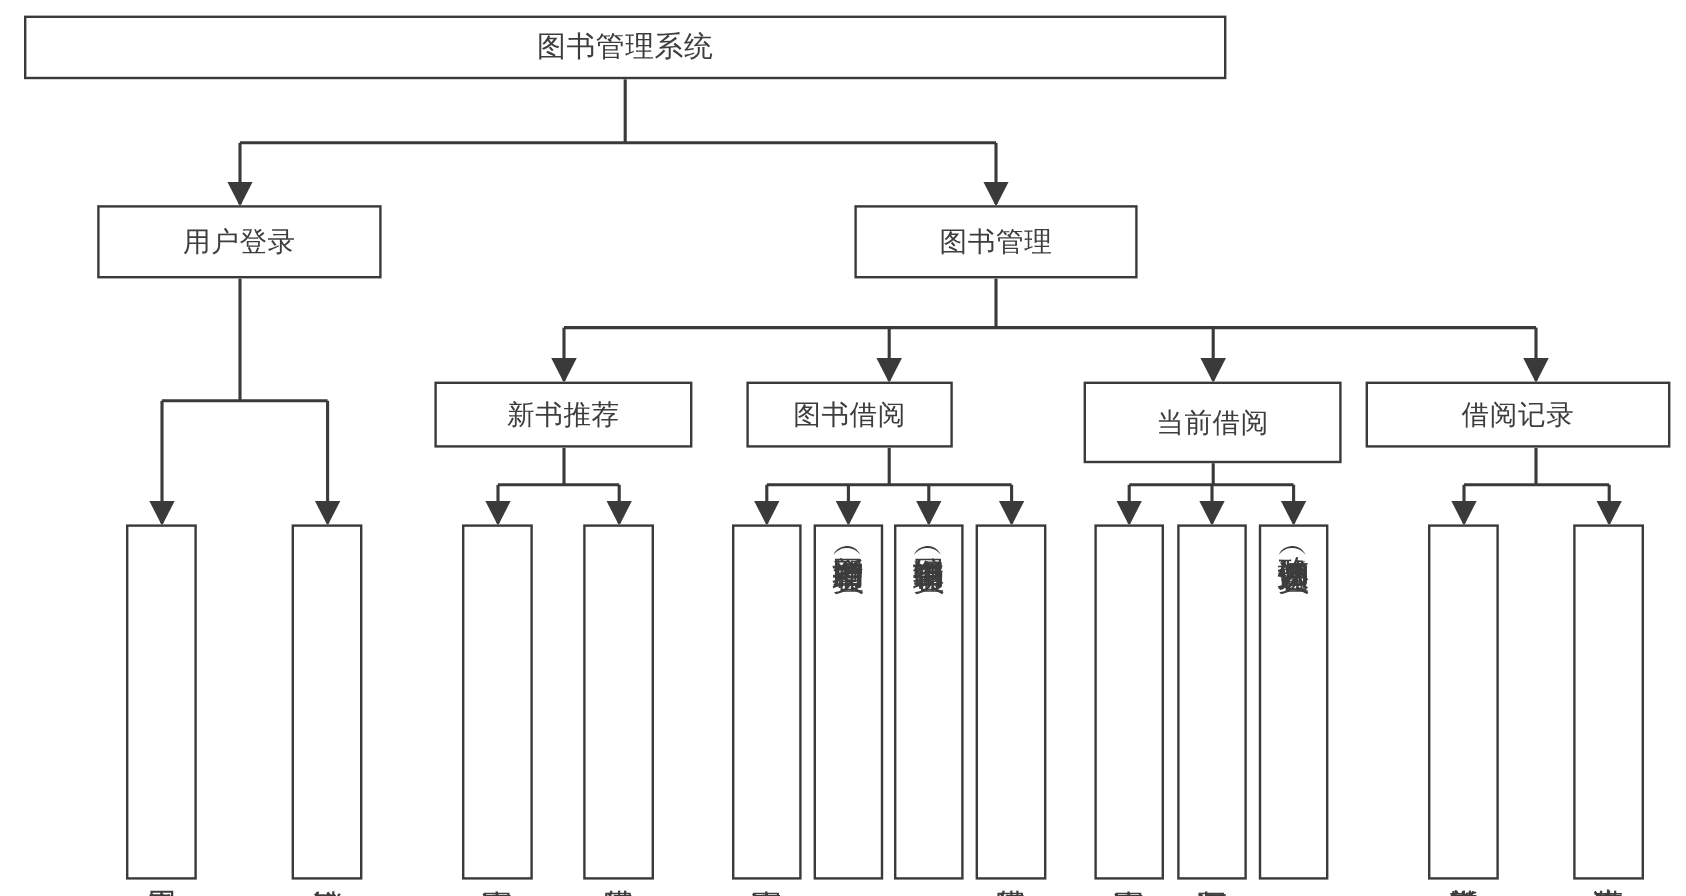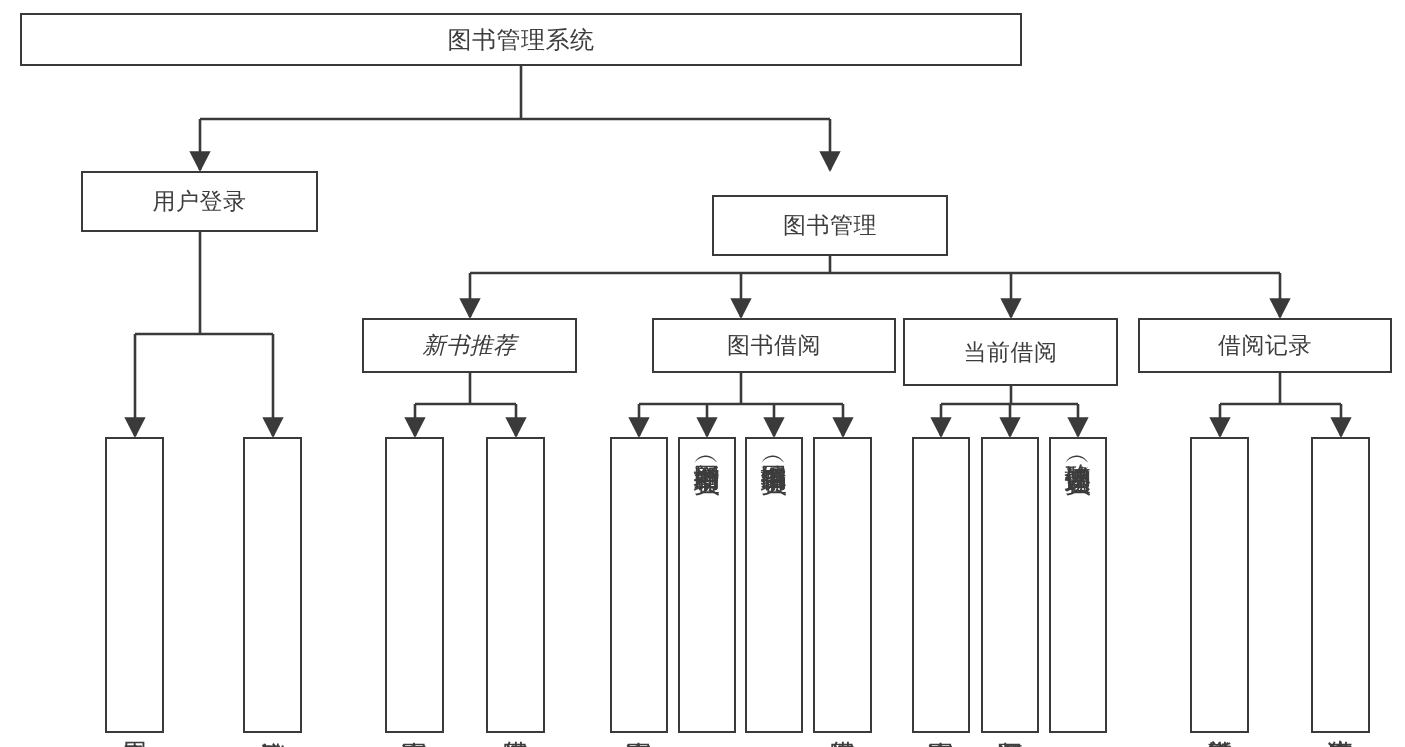--- a/index.html
+++ b/index.html
@@ -126,27 +126,27 @@
       </g>
   </svg>
 
   <div id="node-layer">
       <div class="node horiz tier0" style="left: 20px; top: 13px; width: 1002px; height: 53px;">
         <span class="node-label">图书管理系统</span>
       </div>
       <div class="node horiz tier1" style="left: 81px; top: 171px; width: 237px; height: 61px;">
         <span class="node-label">用户登录</span>
       </div>
-      <div class="node horiz tier1" style="left: 712px; top: 171px; width: 236px; height: 61px; margin-top: 24px;">
+      <div class="node horiz tier1" style="left: 712px; top: 171px; width: 236px; height: 61px;">
         <span class="node-label">图书管理</span>
       </div>
-      <div class="node horiz tier2" style="left: 362px; top: 318px; width: 215px; height: 55px; font-style: italic;">
+      <div class="node horiz tier2" style="left: 362px; top: 318px; width: 215px; height: 55px;">
         <span class="node-label">新书推荐</span>
       </div>
-      <div class="node horiz tier2" style="left: 652px; top: 318px; width: 244px; height: 55px;">
+      <div class="node horiz tier2" style="left: 622px; top: 318px; width: 172px; height: 55px;">
         <span class="node-label">图书借阅</span>
       </div>
       <div class="node horiz tier2" style="left: 903px; top: 318px; width: 215px; height: 68px;">
         <span class="node-label">当前借阅</span>
       </div>
       <div class="node horiz tier2" style="left: 1138px; top: 318px; width: 254px; height: 55px;">
         <span class="node-label">借阅记录</span>
       </div>
       <div class="node vert tier3" style="left: 105px; top: 437px; width: 59px; height: 296px;">
         <span class="node-label">用户登录</span>

